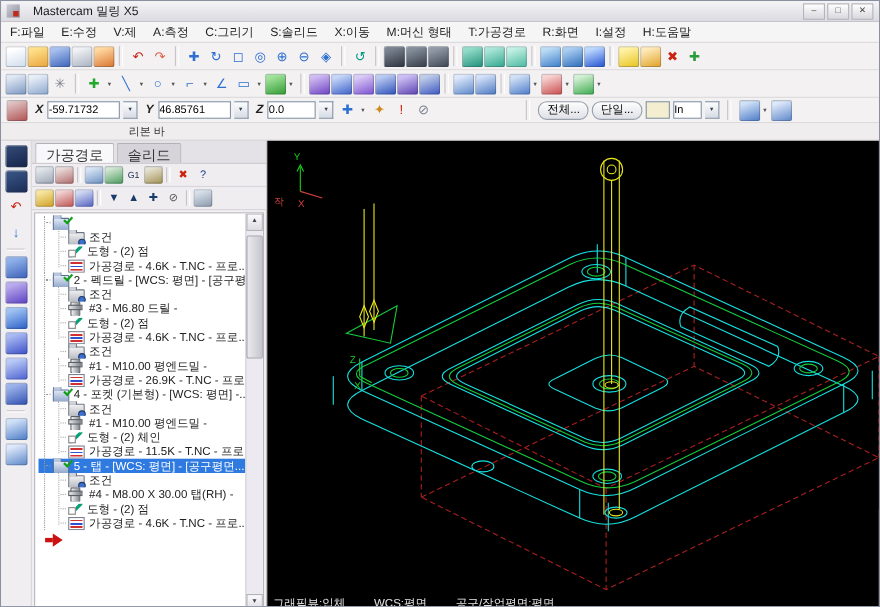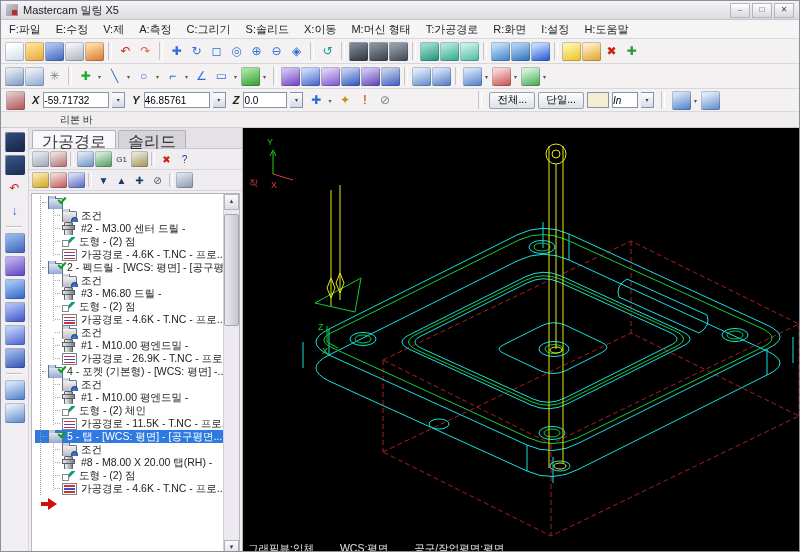--- a/index.html
+++ b/index.html
@@ -2,21 +2,21 @@
 <html><head>
 <meta charset="utf-8">
 <style>
   html,body{margin:0;padding:0;}
   body{font-family:"Liberation Sans","DejaVu Sans",sans-serif;}
   .app{width:800px;height:552px;position:relative;background:#f0eef0;overflow:hidden;
        box-sizing:border-box;border:1px solid #8a90a0;font-size:11px;color:#222;}
 
   
   .titlebar{height:18px;background:linear-gradient(#f4f3f6,#dcdbe1);display:flex;align-items:center;
-            padding:0 5px;gap:5px;border-bottom:1px solid #c6c4ca;}
+            padding:0 5px;gap:12px;border-bottom:1px solid #c6c4ca;}
   .app-logo{width:12px;height:12px;background:linear-gradient(135deg,#cfcfd8,#8e8e9a);position:relative;flex:none;}
   .app-logo::after{content:"";position:absolute;right:1px;bottom:1px;width:5px;height:5px;background:#c22a1e;}
   .title-text{font-size:11px;color:#1a1a1a;}
   .win-btns{margin-left:auto;display:flex;gap:2px;}
   .win-btn{width:18px;height:13px;border:1px solid #b4b4bc;background:linear-gradient(#ffffff,#d8d8de);
            font-size:8px;line-height:12px;text-align:center;color:#444;}
   .menubar{height:18px;background:#f6f5f6;display:flex;align-items:center;padding:0 8px;gap:15px;
            border-bottom:1px solid #dad8dc;}
   .menu-item{font-size:11px;white-space:nowrap;}
 
@@ -29,48 +29,48 @@
   .chip{box-shadow:inset 0 0 0 1px rgba(40,50,70,.28), inset 1px 1px 0 rgba(255,255,255,.5);}
   .tb-dd{width:9px;height:19px;font-size:6px;display:flex;align-items:center;justify-content:center;color:#555;}
   .tbsep{width:2px;height:18px;border-left:1px solid #c6c4c8;border-right:1px solid #ffffff;margin:0 3px;flex:none;}
 
   
   .coordbar{height:22px;background:#f3f1f2;border-bottom:1px solid #d9d7da;display:flex;align-items:center;
             padding:0 5px;gap:3px;}
   .coord-label{font-weight:bold;font-style:italic;font-size:11px;margin:0 1px 0 4px;}
   .coord-field{height:14px;border:1px solid #8494a8;background:#fff;font-size:10px;padding:0 0;
                font-family:"Liberation Sans","DejaVu Sans",sans-serif;}
-  .w68{width:64px;} .w46{width:42px;} .w26{width:24px;font-style:italic;}
+  .w68{width:64px;} .w46{width:42px;} .w26{width:24px;}
   .combo-dd{width:13px;height:16px;border:1px solid #8494a8;border-left:none;box-sizing:border-box;
             background:linear-gradient(#fdfdfe,#d6dbe4);font-size:6px;text-align:center;line-height:15px;color:#345;}
   .cgroup{display:flex;align-items:center;gap:1px;}
   .vsep{width:2px;height:18px;border-left:1px solid #c6c4c8;border-right:1px solid #fff;margin:0 4px;}
   .spacer{width:74px;}
   .btn{height:17px;border:1px solid #98a0ac;background:linear-gradient(#fdfdfd,#dee1e7);padding:0 7px;
-       font-size:10.5px;display:flex;align-items:center;border-radius:2px;font-family:inherit;}
+       font-size:10.5px;display:flex;align-items:center;border-radius:8px;font-family:inherit;}
   .swatch{width:20px;height:14px;border:1px solid #8494a8;background:#f2eecf;display:inline-block;}
   .ribbonbar{height:15px;background:#efedee;border-bottom:1px solid #cfccd0;display:flex;align-items:center;
-             padding-left:59px;font-size:10px;color:#333;}
+             padding-left:116px;font-size:10px;color:#333;}
 
   
   .main{display:flex;height:431px;}
   .left-rail{width:27px;background:#f0eef0;border-right:1px solid #d5d3d6;display:flex;flex-direction:column;
              align-items:center;padding-top:4px;gap:3px;flex:none;}
   .left-rail .tbi{width:20px;height:20px;}
   .left-rail .tbsep{width:16px;height:0;border-left:none;border-top:1px solid #c2c0c4;border-bottom:1px solid #fff;margin:2px 0;}
 
   
   .panel{width:213px;background:#f0eef0;border-right:1px solid #b2b0b6;display:flex;flex-direction:column;flex:none;}
   .panel-header{height:17px;background:linear-gradient(#fbfbfc,#dcdce2);border-bottom:1px solid #c9c7cc;
                 display:flex;align-items:center;padding:0 4px;font-size:10.5px;}
   .panel-hbtns{margin-left:auto;display:flex;}
   .panel-hbtn{width:15px;height:13px;border:1px solid #a8aab4;background:linear-gradient(#f4f4f8,#dddde4);
               font-size:7px;text-align:center;line-height:12px;margin-left:2px;color:#334;}
   .panel-tabs{height:18px;display:flex;background:#e4e2e6;padding:2px 3px 0;gap:2px;border-bottom:1px solid #c9c7cc;}
-  .ptab{padding:1px 9px 0;font-size:16px;border:1px solid #b4b2b8;border-bottom:none;background:#d6d4da;
+  .ptab{padding:1px 9px 0;font-size:13px;border:1px solid #b4b2b8;border-bottom:none;background:#d6d4da;
         border-radius:2px 2px 0 0;color:#333;}
   .ptab.active{background:#f8f7f9;}
   .panel-tb{height:20px;display:flex;align-items:center;padding:0 3px;background:#efedf0;
             border-bottom:1px solid #d8d6da;gap:1px;}
   .panel-tb .tbi{width:17px;height:16px;font-size:10px;}
   .panel-tb .tbsep{height:14px;margin:0 2px;}
 
   
   .tree-wrap{flex:1;background:#fff;border:1px solid #b8b6bc;margin:2px;position:relative;overflow:hidden;
              padding:2px 16px 0 3px;}
@@ -481,24 +481,20 @@
         <div>
             <div class="op-block">
               <div class="trow op">
                 <span class="ti ti-op"></span>
               </div>
               <div class="trow child">
                 <span class="ti ti-parameters"></span>
                 <span class="tlabel">조건</span>
               </div>
               <div class="trow child">
-                <span class="ti ti-tool"></span>
-                <span class="tlabel">#2 - M3.00 센터 드릴 -</span>
-              </div>
-              <div class="trow child">
                 <span class="ti ti-geometry"></span>
                 <span class="tlabel">도형 - (2) 점</span>
               </div>
               <div class="trow child">
                 <span class="ti ti-toolpath"></span>
                 <span class="tlabel">가공경로 - 4.6K - T.NC - 프로...</span>
               </div>
             </div>
             <div class="op-block">
               <div class="trow op">
@@ -562,21 +558,21 @@
               <div class="trow op sel">
                 <span class="ti ti-op"></span>
                 <span class="tlabel">5 - 탭 - [WCS: 평면] - [공구평면...</span>
               </div>
               <div class="trow child">
                 <span class="ti ti-parameters"></span>
                 <span class="tlabel">조건</span>
               </div>
               <div class="trow child">
                 <span class="ti ti-tool"></span>
-                <span class="tlabel">#8 - M8.00 X 20.00 탭(RH) -</span>
+                <span class="tlabel">#4 - M8.00 X 30.00 탭(RH) -</span>
               </div>
               <div class="trow child">
                 <span class="ti ti-geometry"></span>
                 <span class="tlabel">도형 - (2) 점</span>
               </div>
               <div class="trow child">
                 <span class="ti ti-toolpath"></span>
                 <span class="tlabel">가공경로 - 4.6K - T.NC - 프로...</span>
               </div>
             </div>

